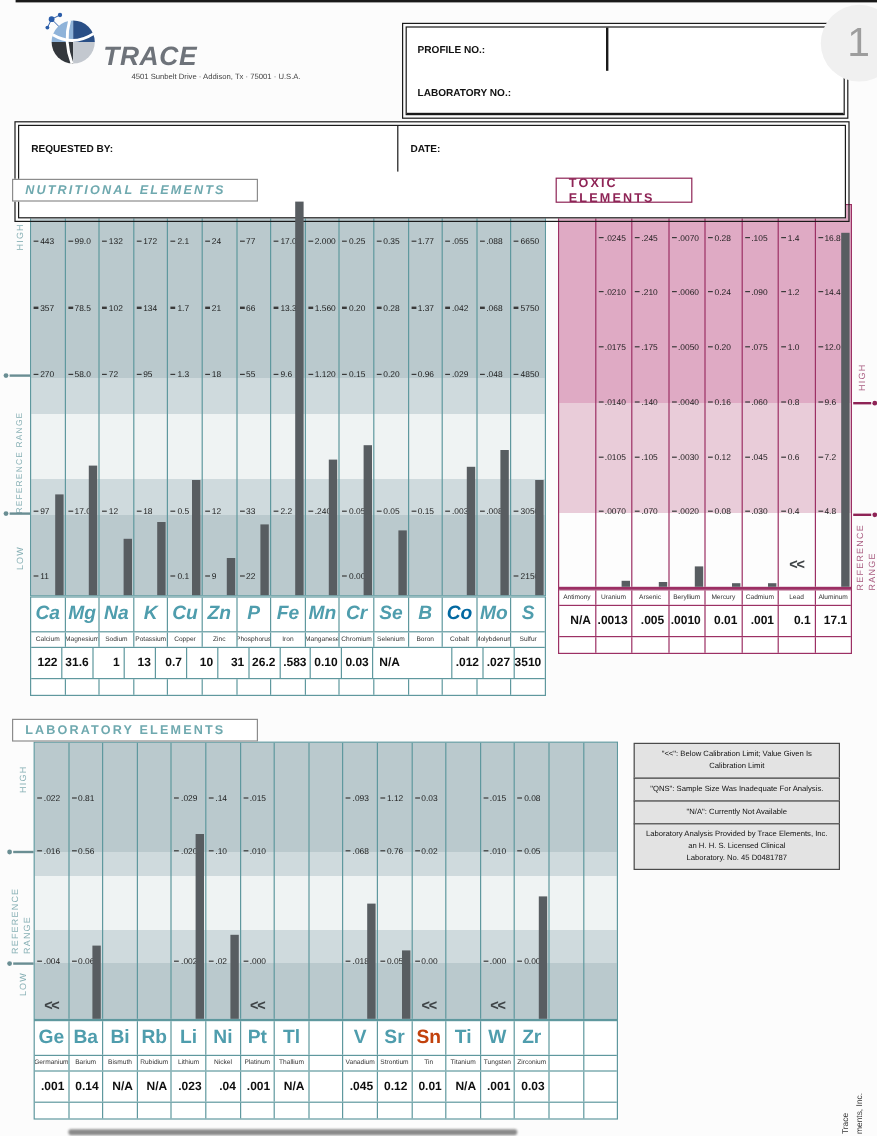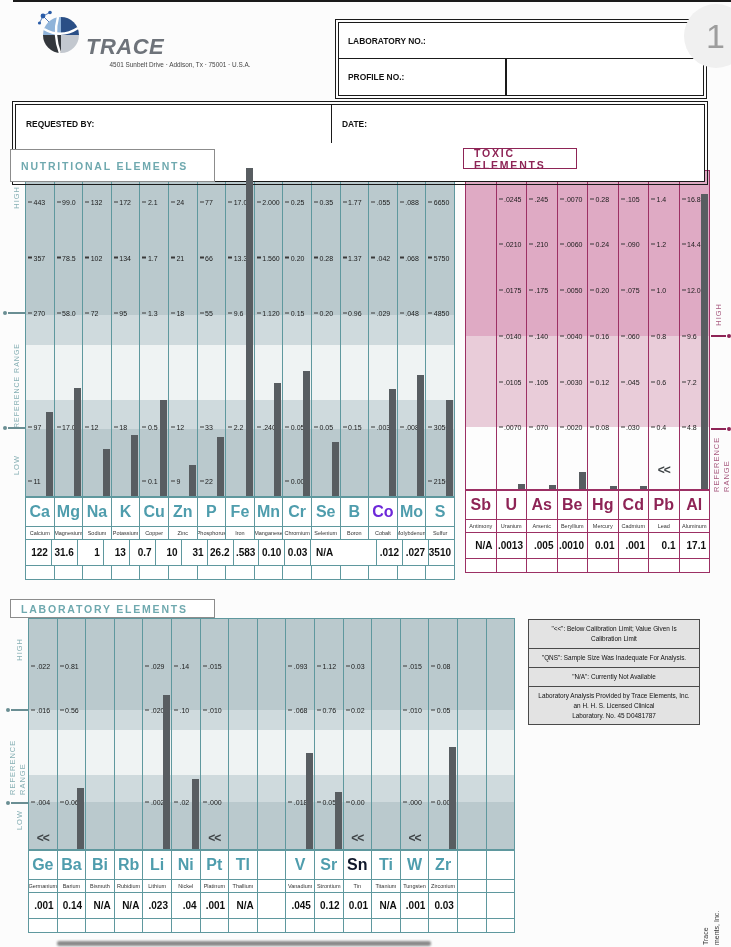--- a/index.html
+++ b/index.html
@@ -25,21 +25,21 @@
   .prow { height:50%; display:flex; }
   .prow.r1 { border-bottom:1.5px solid #1a1a1a; }
   .pcell { display:flex; align-items:center; padding-left:10px; font-size:8.4px; font-weight:bold; color:#111; border-right:1.5px solid #1a1a1a; }
   .pcell.last { border-right:none; flex:1; }
 
   .badge { position:absolute; left:684px; top:4px; width:64px; height:64px; border-radius:50%; background:#f0f0f0; z-index:5; }
   .badge span { position:absolute; left:22px; top:13px; font-size:34px; color:#9d9d9d; }
 
   
   .panel-title { position:absolute; background:#fff; border:1px solid #8c8c8c; display:flex; align-items:center; padding-left:10px; font-weight:bold; font-size:10.5px; letter-spacing:1.8px; z-index:2; }
-  .t-nutri { left:10px; top:149px; width:205px; height:33px; color:#6fa9af; }
+  .t-nutri { left:10px; top:149px; width:205px; height:19px; color:#6fa9af;font-style:italic; }
   .t-toxic { left:463px; top:148px; width:114px; height:21px; color:#8e2456; border-color:#8e2456; }
   .t-add   { left:10px; top:599px; width:205px; height:19px; color:#6fa9af; }
 
   .chart { position:absolute; display:flex; border:1px solid #5f989e; }
   #chart0 { left:25px; top:167px; width:430px; height:330px; }
   #chart1 { left:465px; top:170px; width:245px; height:320px; }
   #chart2 { left:28px; top:618px; width:487px; height:232px; }
 
   .ccol { position:relative; flex:1; border-right:1px solid #5f989e; }
   .slabel { position:absolute; left:2px; transform:translateY(-50%); font-size:7px; font-weight:500; color:#1b1b1b; white-space:nowrap; z-index:2; }
@@ -99,25 +99,25 @@
     <path d="M43 26 A18 18 0 0 1 25 44 L25 26 Z" fill="#c3c8cf"></path>
     <path d="M22 8 Q17 26 24 44" stroke="#fff" stroke-width="2.4" fill="none"></path>
     <path d="M8 20 Q25 30 42 19" stroke="#fff" stroke-width="2.4" fill="none"></path>
   </svg>
   <div class="brand">
     <span class="b1">TRACE</span>
   </div>
   <div class="address">4501 Sunbelt Drive · Addison, Tx · 75001 · U.S.A.</div>
 
   <div class="labbox">
+    <div class="labrow r2">
+      <span>PROFILE NO.:</span>
+    </div>
     <div class="labrow r1">
       <span>LABORATORY NO.:</span>
-    </div>
-    <div class="labrow r2">
-      <span>PROFILE NO.:</span>
     </div>
   </div>
 
   <div class="patientbox">
     <div class="prow">
       <div class="pcell" style="width:316px">
           <span>REQUESTED BY:</span>
         </div>
       <div class="pcell last">
           <span>DATE:</span>
@@ -236,34 +236,34 @@
       <div class="ccol" style="border-right: none;">
         <span class="slabel" style="top: 10.3%;">6650</span>
         <span class="slabel" style="top: 27.3%;">5750</span>
         <span class="slabel" style="top: 44.2%;">4850</span>
         <span class="slabel" style="top: 79.1%;">3050</span>
         <span class="slabel" style="top: 95.5%;">2150</span>
         <div class="cbar" style="top: 70.6%; background: rgb(88, 93, 97);"></div>
       </div>
     </div>
   <div id="table0" class="ftable" style="border-color: rgb(95, 152, 158);">
-      <div class="frow" style="height: 28px;">
+      <div class="frow" style="height: 28px; font-style: italic;">
         <div class="fcell sym" style="color: rgb(79, 157, 173);">Ca</div>
         <div class="fcell sym" style="border-left: 1px solid rgb(95, 152, 158); color: rgb(79, 157, 173);">Mg</div>
         <div class="fcell sym" style="border-left: 1px solid rgb(95, 152, 158); color: rgb(79, 157, 173);">Na</div>
         <div class="fcell sym" style="border-left: 1px solid rgb(95, 152, 158); color: rgb(79, 157, 173);">K</div>
         <div class="fcell sym" style="border-left: 1px solid rgb(95, 152, 158); color: rgb(79, 157, 173);">Cu</div>
         <div class="fcell sym" style="border-left: 1px solid rgb(95, 152, 158); color: rgb(79, 157, 173);">Zn</div>
         <div class="fcell sym" style="border-left: 1px solid rgb(95, 152, 158); color: rgb(79, 157, 173);">P</div>
         <div class="fcell sym" style="border-left: 1px solid rgb(95, 152, 158); color: rgb(79, 157, 173);">Fe</div>
         <div class="fcell sym" style="border-left: 1px solid rgb(95, 152, 158); color: rgb(79, 157, 173);">Mn</div>
         <div class="fcell sym" style="border-left: 1px solid rgb(95, 152, 158); color: rgb(79, 157, 173);">Cr</div>
         <div class="fcell sym" style="border-left: 1px solid rgb(95, 152, 158); color: rgb(79, 157, 173);">Se</div>
         <div class="fcell sym" style="border-left: 1px solid rgb(95, 152, 158); color: rgb(79, 157, 173);">B</div>
-        <div class="fcell sym" style="border-left: 1px solid rgb(95, 152, 158); color: #6d28d9;">Co</div>
+        <div class="fcell sym" style="border-left: 1px solid rgb(95, 152, 158); color: #0369a1;">Co</div>
         <div class="fcell sym" style="border-left: 1px solid rgb(95, 152, 158); color: rgb(79, 157, 173);">Mo</div>
         <div class="fcell sym" style="border-left: 1px solid rgb(95, 152, 158); color: rgb(79, 157, 173);">S</div>
       </div>
       <div class="frow" style="height: 13px; border-top: 1px solid rgb(95, 152, 158);">
         <div class="fcell nm">Calcium</div>
         <div class="fcell nm" style="border-left: 1px solid rgb(95, 152, 158);">Magnesium</div>
         <div class="fcell nm" style="border-left: 1px solid rgb(95, 152, 158);">Sodium</div>
         <div class="fcell nm" style="border-left: 1px solid rgb(95, 152, 158);">Potassium</div>
         <div class="fcell nm" style="border-left: 1px solid rgb(95, 152, 158);">Copper</div>
         <div class="fcell nm" style="border-left: 1px solid rgb(95, 152, 158);">Zinc</div>
@@ -379,30 +379,20 @@
         <span class="slabel" style="top: 8.8%;">16.8</span>
         <span class="slabel" style="top: 23.1%;">14.4</span>
         <span class="slabel" style="top: 37.5%;">12.0</span>
         <span class="slabel" style="top: 51.9%;">9.6</span>
         <span class="slabel" style="top: 66.3%;">7.2</span>
         <span class="slabel" style="top: 80.6%;">4.8</span>
         <div class="cbar" style="top: 7.2%; background: rgb(88, 93, 97);"></div>
       </div>
     </div>
   <div id="table1" class="ftable" style="border-color: rgb(156, 48, 100);">
-      <div class="frow" style="height: 28px;">
-        <div class="fcell sym" style="color: rgb(142, 36, 86);">Sb</div>
-        <div class="fcell sym" style="border-left: 1px solid rgb(156, 48, 100); color: rgb(142, 36, 86);">U</div>
-        <div class="fcell sym" style="border-left: 1px solid rgb(156, 48, 100); color: rgb(142, 36, 86);">As</div>
-        <div class="fcell sym" style="border-left: 1px solid rgb(156, 48, 100); color: rgb(142, 36, 86);">Be</div>
-        <div class="fcell sym" style="border-left: 1px solid rgb(156, 48, 100); color: rgb(142, 36, 86);">Hg</div>
-        <div class="fcell sym" style="border-left: 1px solid rgb(156, 48, 100); color: rgb(142, 36, 86);">Cd</div>
-        <div class="fcell sym" style="border-left: 1px solid rgb(156, 48, 100); color: rgb(142, 36, 86);">Pb</div>
-        <div class="fcell sym" style="border-left: 1px solid rgb(156, 48, 100); color: rgb(142, 36, 86);">Al</div>
-      </div>
       <div class="frow" style="height: 13px; border-top: 1px solid rgb(156, 48, 100);">
         <div class="fcell nm">Antimony</div>
         <div class="fcell nm" style="border-left: 1px solid rgb(156, 48, 100);">Uranium</div>
         <div class="fcell nm" style="border-left: 1px solid rgb(156, 48, 100);">Arsenic</div>
         <div class="fcell nm" style="border-left: 1px solid rgb(156, 48, 100);">Beryllium</div>
         <div class="fcell nm" style="border-left: 1px solid rgb(156, 48, 100);">Mercury</div>
         <div class="fcell nm" style="border-left: 1px solid rgb(156, 48, 100);">Cadmium</div>
         <div class="fcell nm" style="border-left: 1px solid rgb(156, 48, 100);">Lead</div>
         <div class="fcell nm" style="border-left: 1px solid rgb(156, 48, 100);">Aluminum</div>
       </div>
@@ -508,21 +498,21 @@
         <div class="fcell sym" style="border-left: 1px solid rgb(95, 152, 158); color: rgb(79, 157, 173);">Ba</div>
         <div class="fcell sym" style="border-left: 1px solid rgb(95, 152, 158); color: rgb(79, 157, 173);">Bi</div>
         <div class="fcell sym" style="border-left: 1px solid rgb(95, 152, 158); color: rgb(79, 157, 173);">Rb</div>
         <div class="fcell sym" style="border-left: 1px solid rgb(95, 152, 158); color: rgb(79, 157, 173);">Li</div>
         <div class="fcell sym" style="border-left: 1px solid rgb(95, 152, 158); color: rgb(79, 157, 173);">Ni</div>
         <div class="fcell sym" style="border-left: 1px solid rgb(95, 152, 158); color: rgb(79, 157, 173);">Pt</div>
         <div class="fcell sym" style="border-left: 1px solid rgb(95, 152, 158); color: rgb(79, 157, 173);">Tl</div>
         <div class="fcell sym" style="border-left: 1px solid rgb(95, 152, 158); color: rgb(79, 157, 173);"></div>
         <div class="fcell sym" style="border-left: 1px solid rgb(95, 152, 158); color: rgb(79, 157, 173);">V</div>
         <div class="fcell sym" style="border-left: 1px solid rgb(95, 152, 158); color: rgb(79, 157, 173);">Sr</div>
-        <div class="fcell sym" style="border-left: 1px solid rgb(95, 152, 158); color: #0f172a;">Sn</div>
+        <div class="fcell sym" style="border-left: 1px solid rgb(95, 152, 158); color: #c2410c;">Sn</div>
         <div class="fcell sym" style="border-left: 1px solid rgb(95, 152, 158); color: rgb(79, 157, 173);">Ti</div>
         <div class="fcell sym" style="border-left: 1px solid rgb(95, 152, 158); color: rgb(79, 157, 173);">W</div>
         <div class="fcell sym" style="border-left: 1px solid rgb(95, 152, 158); color: rgb(79, 157, 173);">Zr</div>
         <div class="fcell sym" style="border-left: 1px solid rgb(95, 152, 158); color: rgb(79, 157, 173);"></div>
         <div class="fcell sym" style="border-left: 1px solid rgb(95, 152, 158); color: rgb(79, 157, 173);"></div>
       </div>
       <div class="frow" style="height: 13px; border-top: 1px solid rgb(95, 152, 158);">
         <div class="fcell nm">Germanium</div>
         <div class="fcell nm" style="border-left: 1px solid rgb(95, 152, 158);">Barium</div>
         <div class="fcell nm" style="border-left: 1px solid rgb(95, 152, 158);">Bismuth</div>

